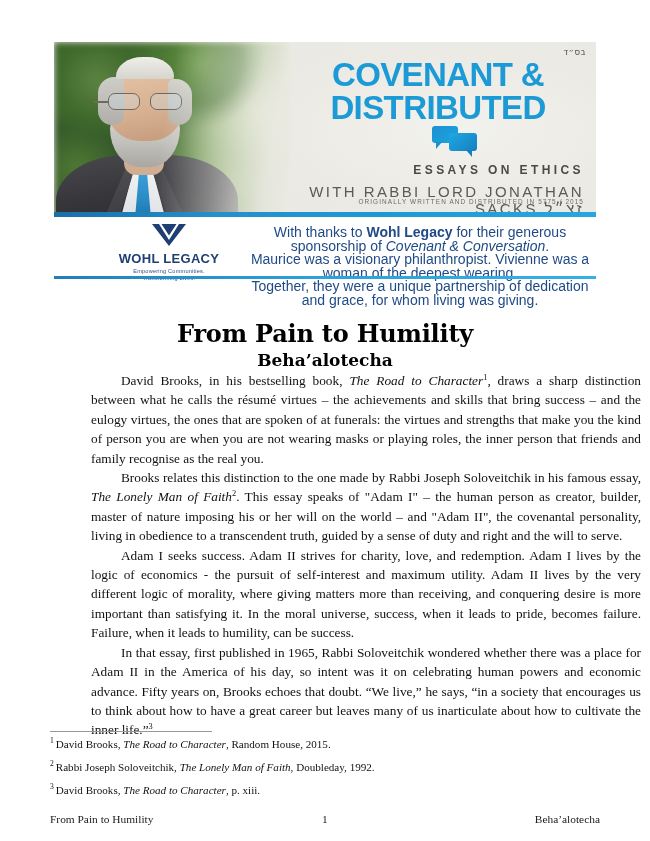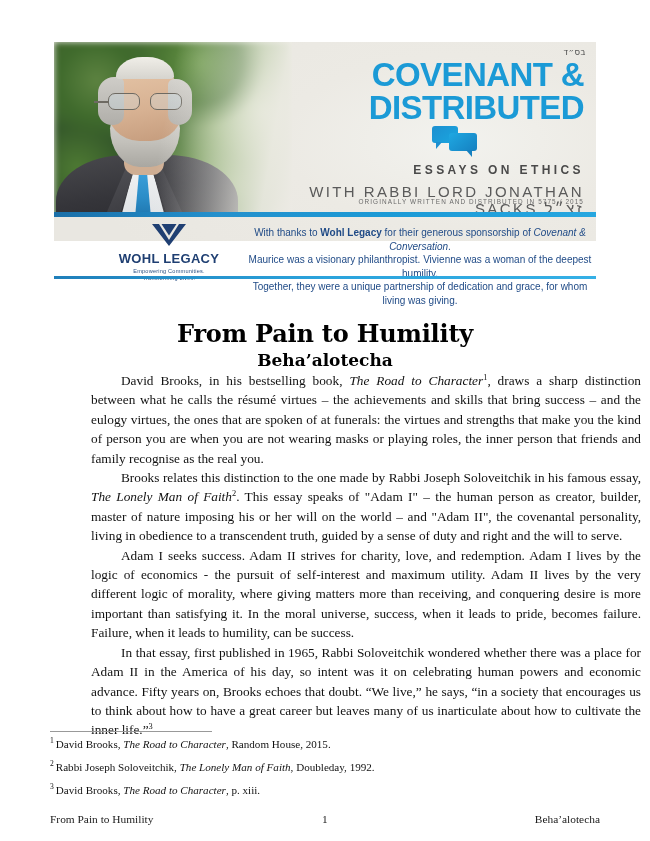--- a/index.html
+++ b/index.html
@@ -24,21 +24,21 @@
     height: 841px;
     background: #fff;
   }
 
   
   .masthead {
     position: absolute;
     left: 54px;
     top: 42px;
     width: 542px;
-    height: 199px;
+    height: 175px;
     overflow: hidden;
     background:
       radial-gradient(ellipse 70% 95% at 74% 50%, #f2f2ee 0%, #eceae4 45%, #e9e7e1 100%);
   }
   
   .photo {
     position: absolute;
     left: 0; top: 0;
     width: 238px;
     height: 175px;
@@ -151,21 +151,21 @@
     font-family: "DejaVu Sans", sans-serif;
     font-size: 8.5px;
     letter-spacing: 0.5px;
     color: #4c4c4c;
     direction: rtl;
   }
   .mh-title {
     position: absolute;
     left: 0; right: 12px;
     top: 16px;
-    text-align: right;
+    text-align: center;
     font-family: "Liberation Sans", sans-serif;
     font-weight: bold;
     font-size: 33px;
     line-height: 33px;
     letter-spacing: -0.6px;
     color: #1b9ad6;
   }
   .mh-title .l2 { display: block; }
   .bubbles {
     position: absolute;
@@ -261,21 +261,21 @@
     color: #2b5084;
     line-height: 7.4px;
     margin-top: 2px;
   }
   .sponsor-text {
     position: absolute;
     left: 190px; top: 4px;
     width: 352px;
     text-align: center;
     font-family: "Liberation Sans", sans-serif;
-    font-size: 10px;
+    font-size: 14px;
     line-height: 13.6px;
     color: #1f4a86;
   }
   .sponsor-text b { font-weight: bold; }
   .sponsor-text i { font-style: italic; }
 
   .rule-blue {
     position: absolute;
     left: 54px; top: 276px;
     width: 542px; height: 3px;
@@ -424,21 +424,21 @@
       </svg>
       <div class="wohl-name">WOHL LEGACY</div>
       <div class="wohl-tag">
         <div>Empowering Communities.</div>
         <div>Transforming Lives.</div>
       </div>
     </div>
 
     <div class="sponsor-text">
       <div><span>With thanks to </span><b>Wohl Legacy</b><span> for their generous sponsorship of </span><i>Covenant &amp; Conversation</i><span>.</span></div>
-      <div>Maurice was a visionary philanthropist. Vivienne was a woman of the deepest humility.</div>
+      <div>Maurice was a visionary philanthropist. Vivienne was a woman of the deepest wearing.</div>
       <div>Together, they were a unique partnership of dedication and grace, for whom living was giving.</div>
     </div>
   </div>
 
   <div class="rule-blue"></div>
 
   <h1 class="doc-title">From Pain to Humility</h1>
   <h2 class="doc-subtitle">Beha’alotecha</h2>
 
   <div class="body-text">

